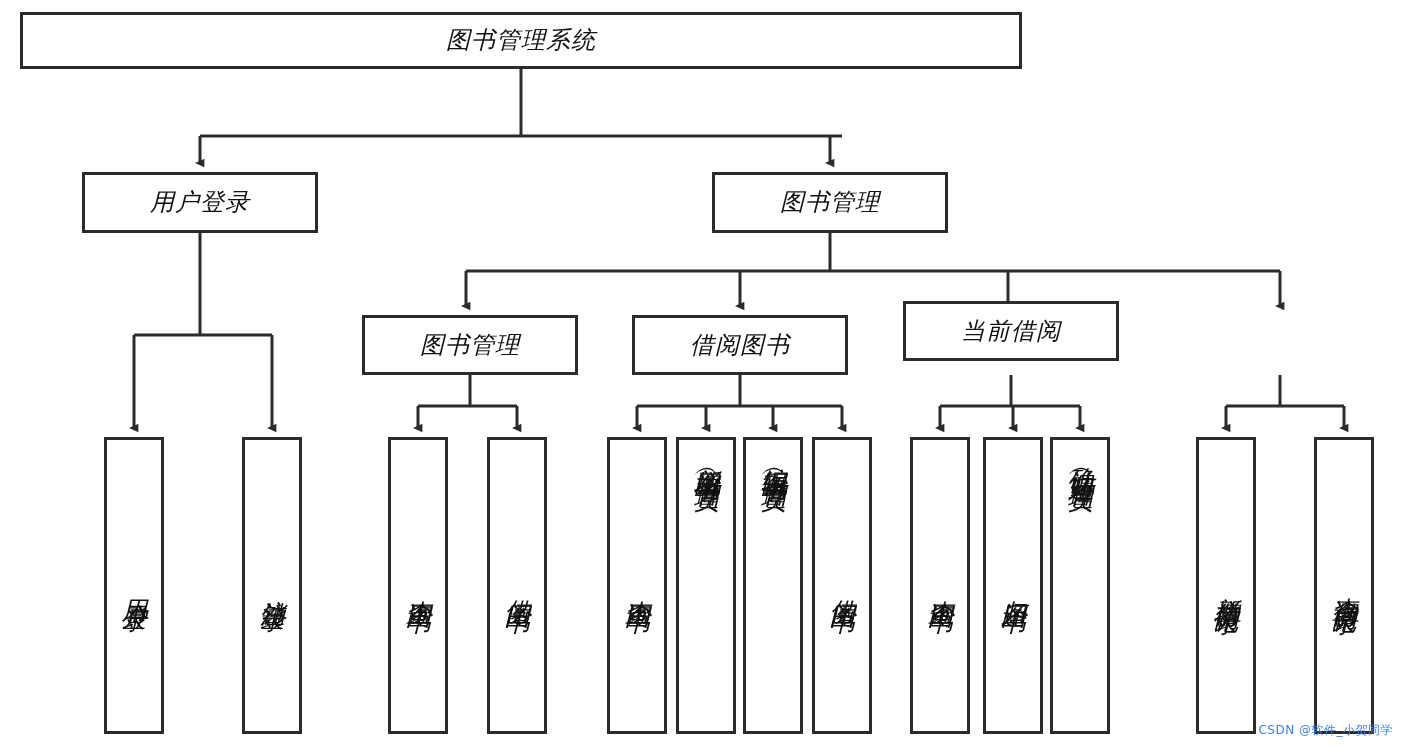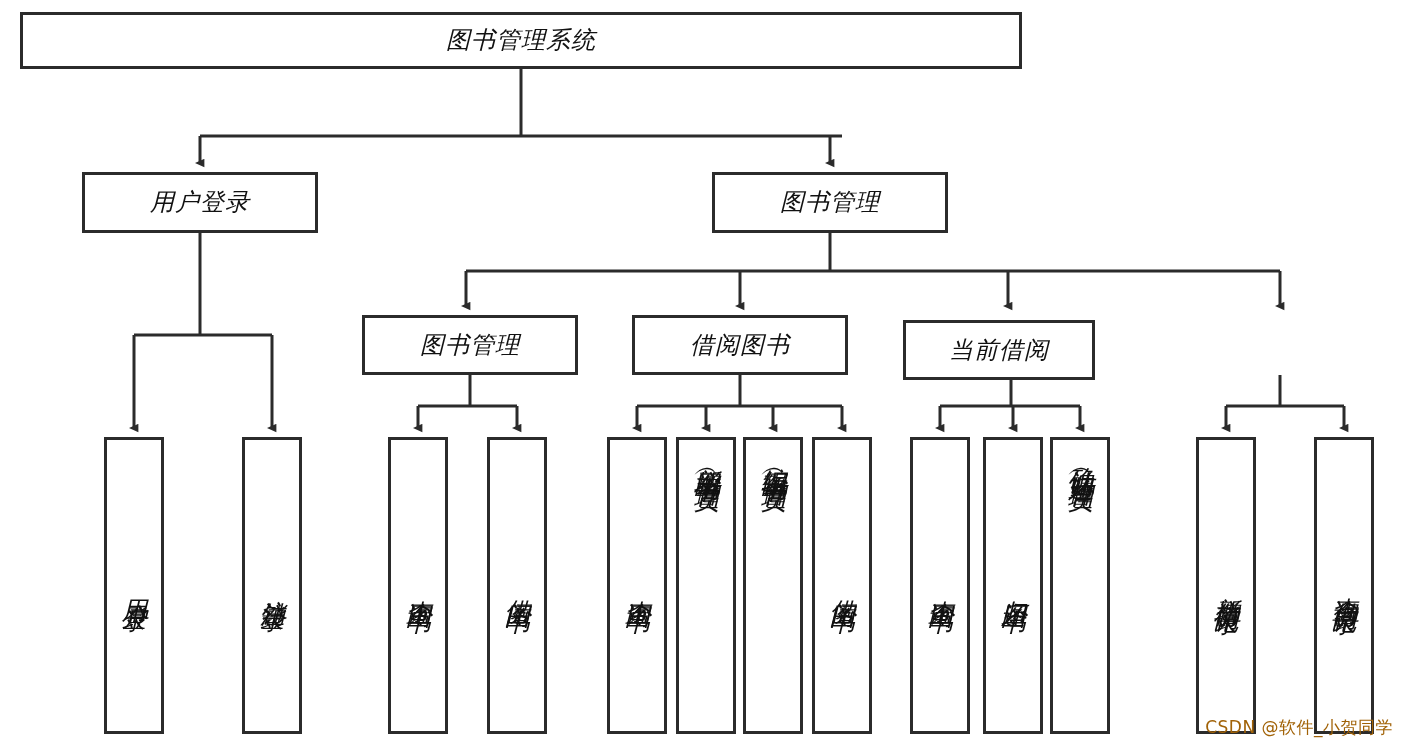--- a/index.html
+++ b/index.html
@@ -58,22 +58,22 @@
     margin: 0 auto;
   }
   .node.vertical.short {
     align-items: center;
     padding-top: 0;
   }
   #watermark {
     position: absolute;
     right: 12px;
     bottom: 8px;
-    font-size: 17px;
-    color: #a16207;
+    font-size: 12px;
+    color: #3b82f6;
     letter-spacing: 0.5px;
     white-space: nowrap;
     pointer-events: none;
   }
 </style>
 </head>
 <body>
 
 <div id="canvas">
 
@@ -137,21 +137,21 @@
   <div class="node horizontal" style="left:712px; top:172px; width:236px; height:61px;">
     <span class="label">图书管理</span>
   </div>
 
   <div class="node horizontal" style="left:362px; top:315px; width:216px; height:60px;">
     <span class="label">图书管理</span>
   </div>
   <div class="node horizontal" style="left:632px; top:315px; width:216px; height:60px;">
     <span class="label">借阅图书</span>
   </div>
-  <div class="node horizontal" style="left:903px; top:320px; width:192px; height:60px;">
+  <div class="node horizontal" style="left:903px; top:301px; width:216px; height:60px;">
     <span class="label">当前借阅</span>
   </div>
 
   <div class="node vertical short" style="left:104px; top:437px; width:60px; height:297px;">
     <span class="label">用户登录</span>
   </div>
   <div class="node vertical short" style="left:242px; top:437px; width:60px; height:297px;">
     <span class="label">注销登录</span>
   </div>
   <div class="node vertical short" style="left:388px; top:437px; width:60px; height:297px;">

